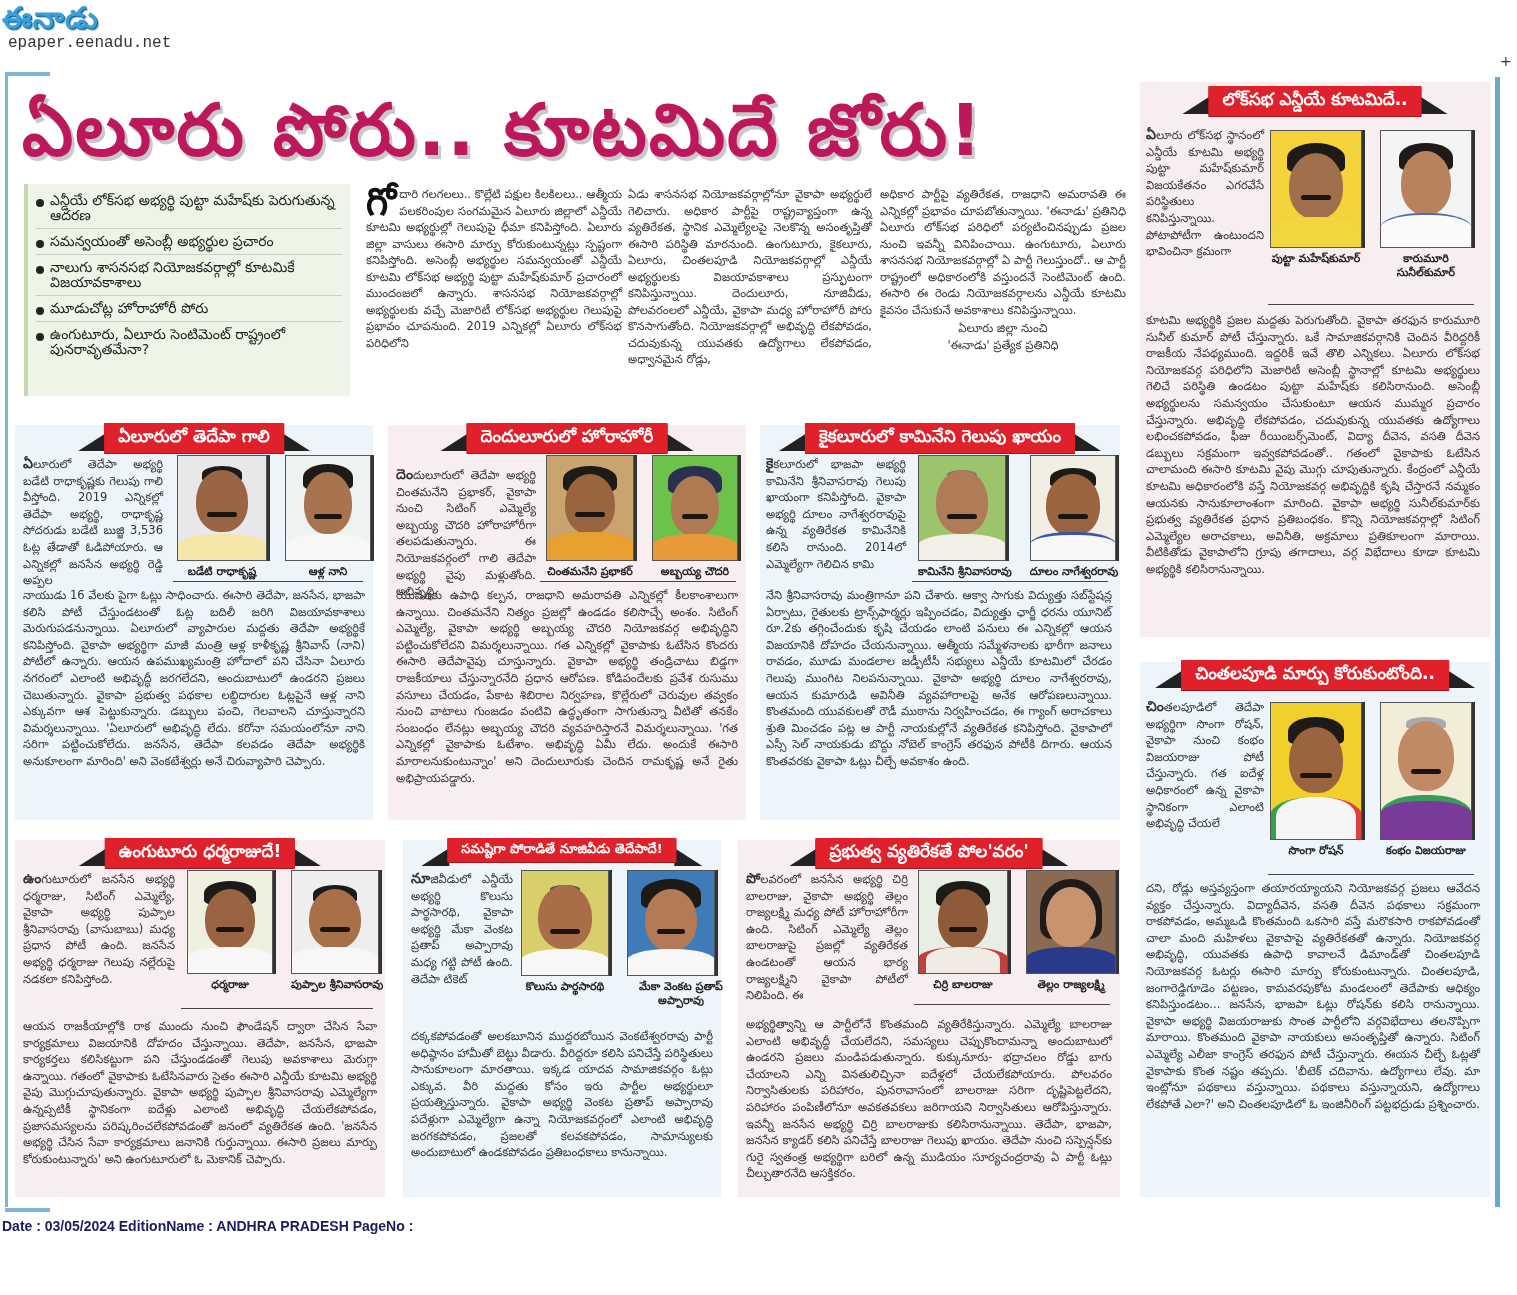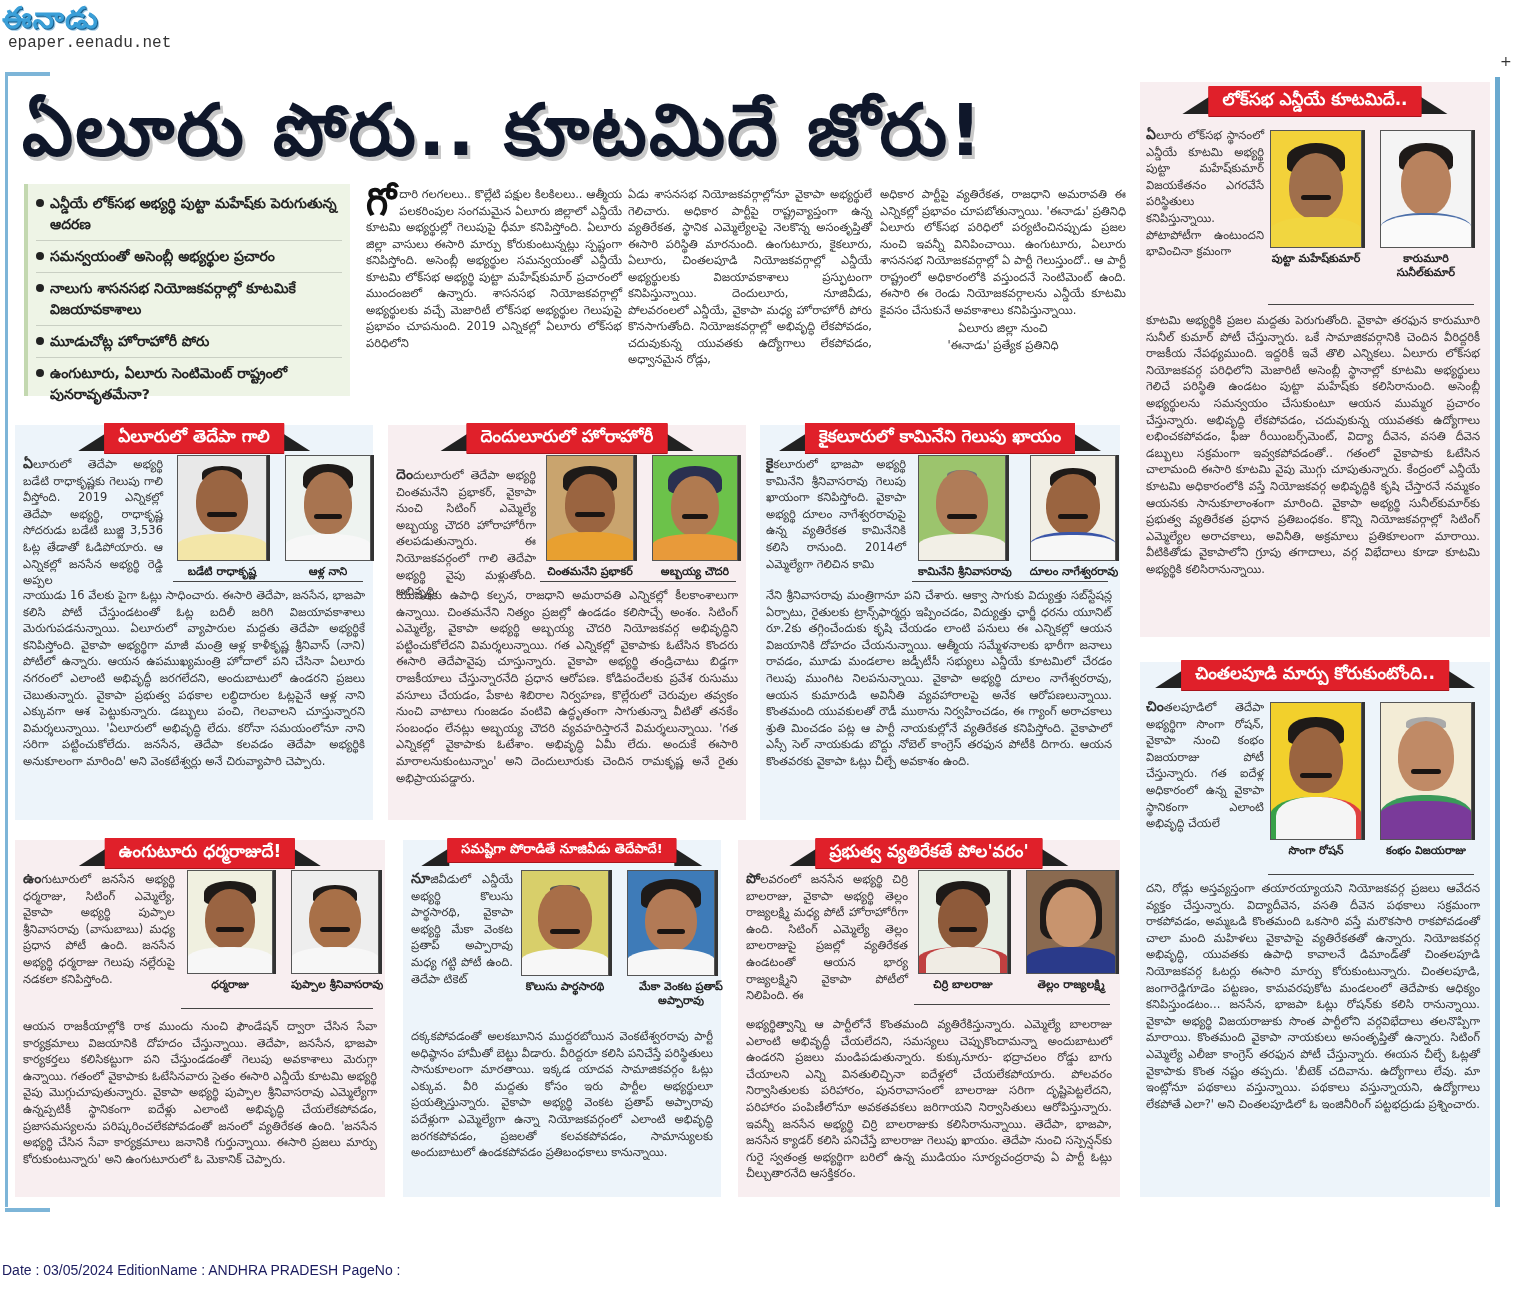--- a/index.html
+++ b/index.html
@@ -13,26 +13,26 @@
 
   .plus-mark { position: absolute; left: 1500px; top: 53px; font-size: 14px; color: #333; }
 
   .page-frame { position: absolute; left: 5px; top: 72px; width: 1495px; height: 1140px; }
   .page-frame .top-bar { position: absolute; left: 0; top: 0; width: 45px; height: 4px; background: #7db5d8; }
   .page-frame .left-bar { position: absolute; left: 0; top: 0; width: 3px; height: 1135px; background: #7db5d8; }
   .page-frame .right-bar { position: absolute; right: 0; top: 5px; width: 5px; height: 1130px; background: #6aa9cf; }
   .page-frame .bottom-bar { position: absolute; left: 0; bottom: 0; width: 45px; height: 4px; background: #7db5d8; }
 
   .headline { position: absolute; left: 22px; top: 85px; width: 1100px; height: 95px;
-    font-size: 72px; font-weight: bold; color: #0f172a; letter-spacing: 2px; line-height: 90px;
+    font-size: 72px; font-weight: bold; color: #be185d; letter-spacing: 2px; line-height: 90px;
     text-shadow: 3px 4px 0 #c8c8c8; font-family: "DejaVu Sans", sans-serif; white-space: nowrap; }
 
   .highlights { position: absolute; left: 24px; top: 184px; width: 326px; height: 212px; background: #eef4e6;
     border-left: 4px solid #c3d8b0; padding: 4px 8px; }
-  .highlights .hl-item { font-size: 14px; font-weight: bold; color: #222; line-height: 21px; padding: 5px 0 5px 14px;
+  .highlights .hl-item { font-size: 14px; font-weight: normal; color: #222; line-height: 15px; padding: 5px 0 5px 14px;
     position: relative; border-bottom: 1px solid #c9cfc3; }
   .highlights .hl-item:last-child { border-bottom: none; }
   .highlights .hl-item .bullet { position: absolute; left: 0; top: 11px; width: 8px; height: 8px; border-radius: 50%; background: #222; }
 
   .lead-col { position: absolute; top: 186px; font-size: 11.5px; line-height: 16.5px; color: #333; text-align: justify; }
   .lead-col .dropcap { float: left; font-size: 38px; line-height: 32px; font-weight: bold; margin-right: 3px; color: #111; }
   .lead-col .byline { text-align: center; margin-top: 2px; }
 
   .box { position: absolute; background: #f8eef0; }
   .box.blue { background: #edf4fa; }
@@ -49,21 +49,21 @@
   .box .photos { position: absolute; display: flex; gap: 18px; }
   .box .photo-card { text-align: center; }
   .box .photo { border: 1px solid #555; position: relative; overflow: hidden; box-shadow: 3px 0 0 #333; }
   .box .photo .head { position: absolute; left: 50%; transform: translateX(-50%); border-radius: 50% 50% 45% 45%; background: #b07a55; }
   .box .photo .hair { position: absolute; left: 50%; transform: translateX(-50%); border-radius: 50% 50% 20% 20%; background: #1e1a18; }
   .box .photo .body { position: absolute; left: 50%; transform: translateX(-50%); bottom: 0; border-radius: 45% 45% 0 0; background: #f2efe8; }
   .box .photo .mustache { position: absolute; left: 50%; transform: translateX(-50%); height: 5px; border-radius: 3px; background: #1a1412; }
   .box .caption { font-size: 11px; font-weight: bold; color: #222; margin-top: 4px; line-height: 14px; }
   .box .rule { position: absolute; height: 1px; background: #444; }
 
-  .footer { position: absolute; left: 2px; top: 1262px; font-size: 14px; color: #1b1b5e; font-family: "Liberation Sans", sans-serif; }
+  .footer { position: absolute; left: 2px; top: 1218px; font-size: 14px; color: #1b1b5e; font-family: "Liberation Sans", sans-serif; font-weight: bold; }
 </style>
 </head>
 <body>
 
 <div class="masthead">
   <div class="logo">ఈనాడు</div>
   <div class="url">epaper.eenadu.net</div>
 </div>
 <div class="plus-mark">+</div>
 

